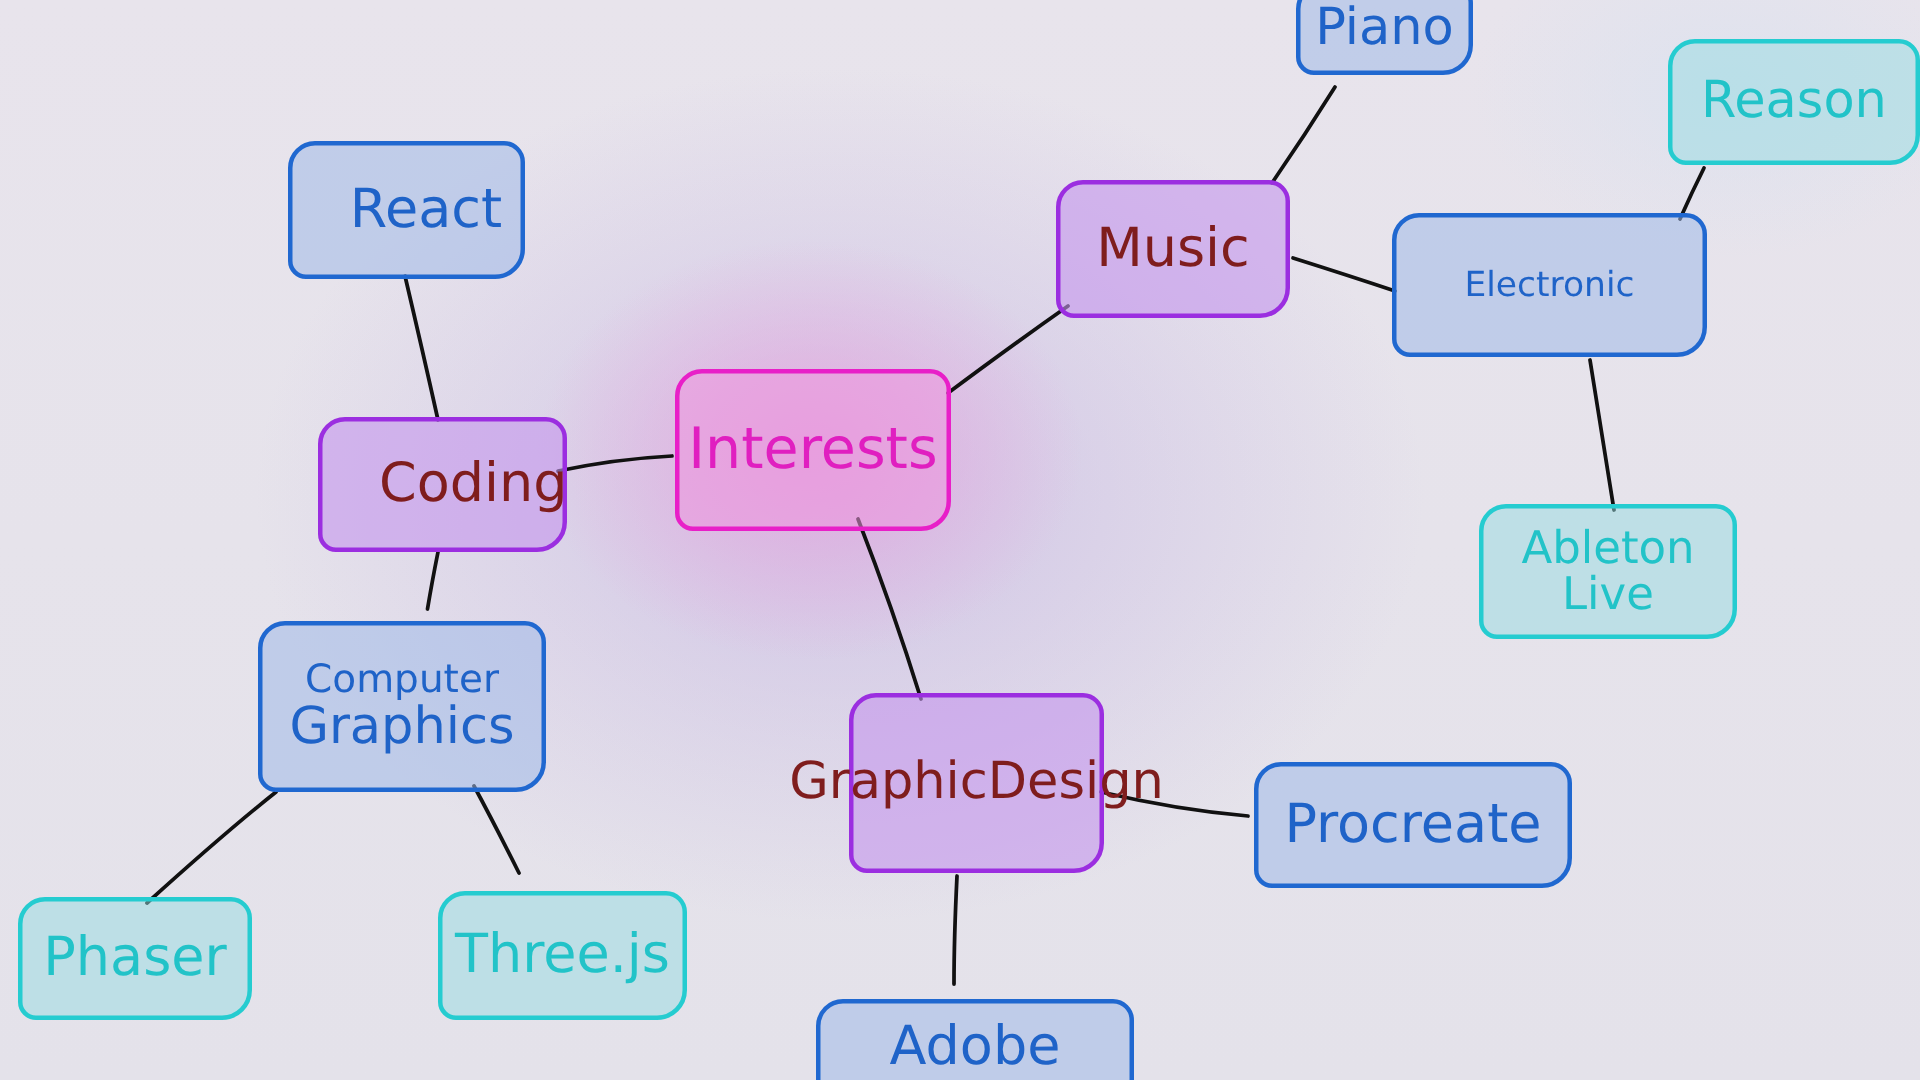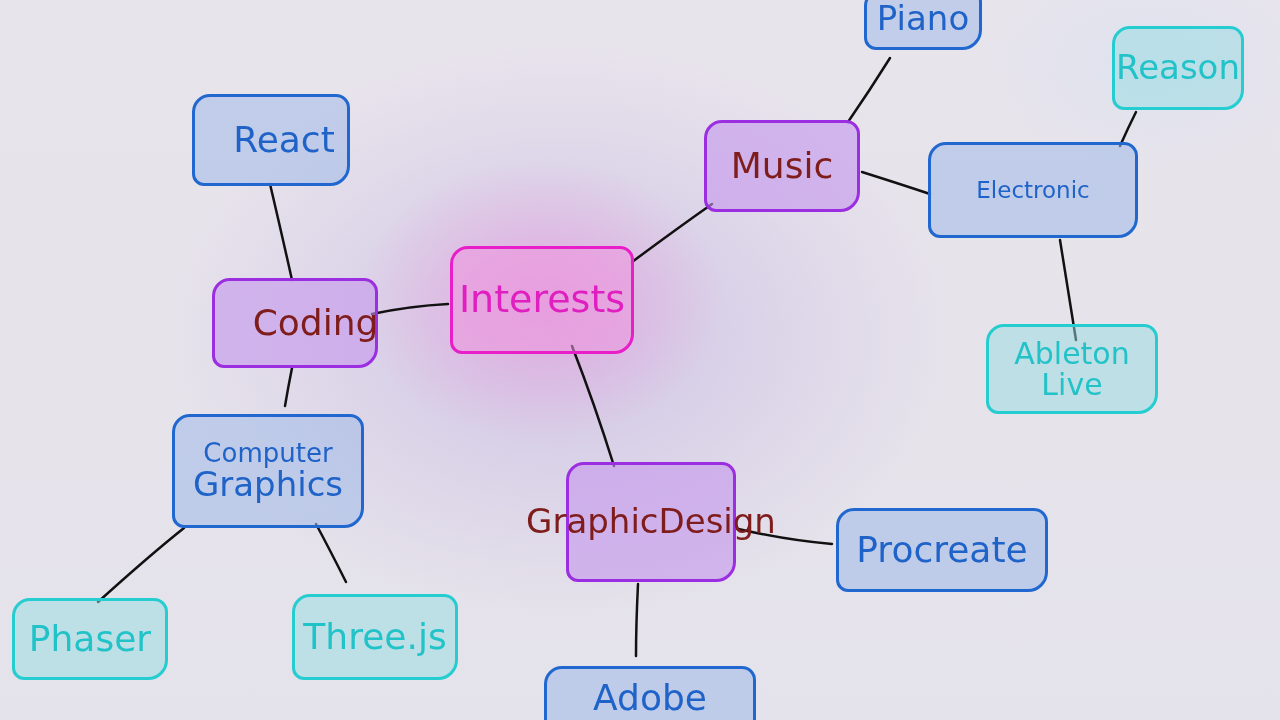--- a/index.html
+++ b/index.html
@@ -78,25 +78,25 @@
   </div>
 
 <div class="node blue" style="left:864px;top:-12px;width:118px;height:62px;font-size:34px;">
     <span>Piano</span>
   </div>
 
 <div class="node blue" style="left:928px;top:142px;width:210px;height:96px;font-size:23px;">
     <span>Electronic</span>
   </div>
 
-<div class="node teal" style="left:1112px;top:26px;width:132px;height:84px;font-size:34px;">
+<div class="node teal" style="left:1112px;top:26px;width:168px;height:84px;font-size:34px;">
     <span>Reason</span>
   </div>
 
-<div class="node teal" style="left:986px;top:324px;width:172px;height:90px;font-size:30px;flex-direction:column;">
+<div class="node teal" style="left:986px;top:336px;width:172px;height:90px;font-size:30px;flex-direction:column;">
   <span>Ableton</span>
   <span>Live</span>
 </div>
 
 <div class="node blue" style="left:836px;top:508px;width:212px;height:84px;font-size:36px;">
     <span>Procreate</span>
   </div>
 
 <div class="node blue" style="left:544px;top:666px;width:212px;height:80px;font-size:36px;align-items:flex-start;padding-top:10px;">
     <span>Adobe</span>

